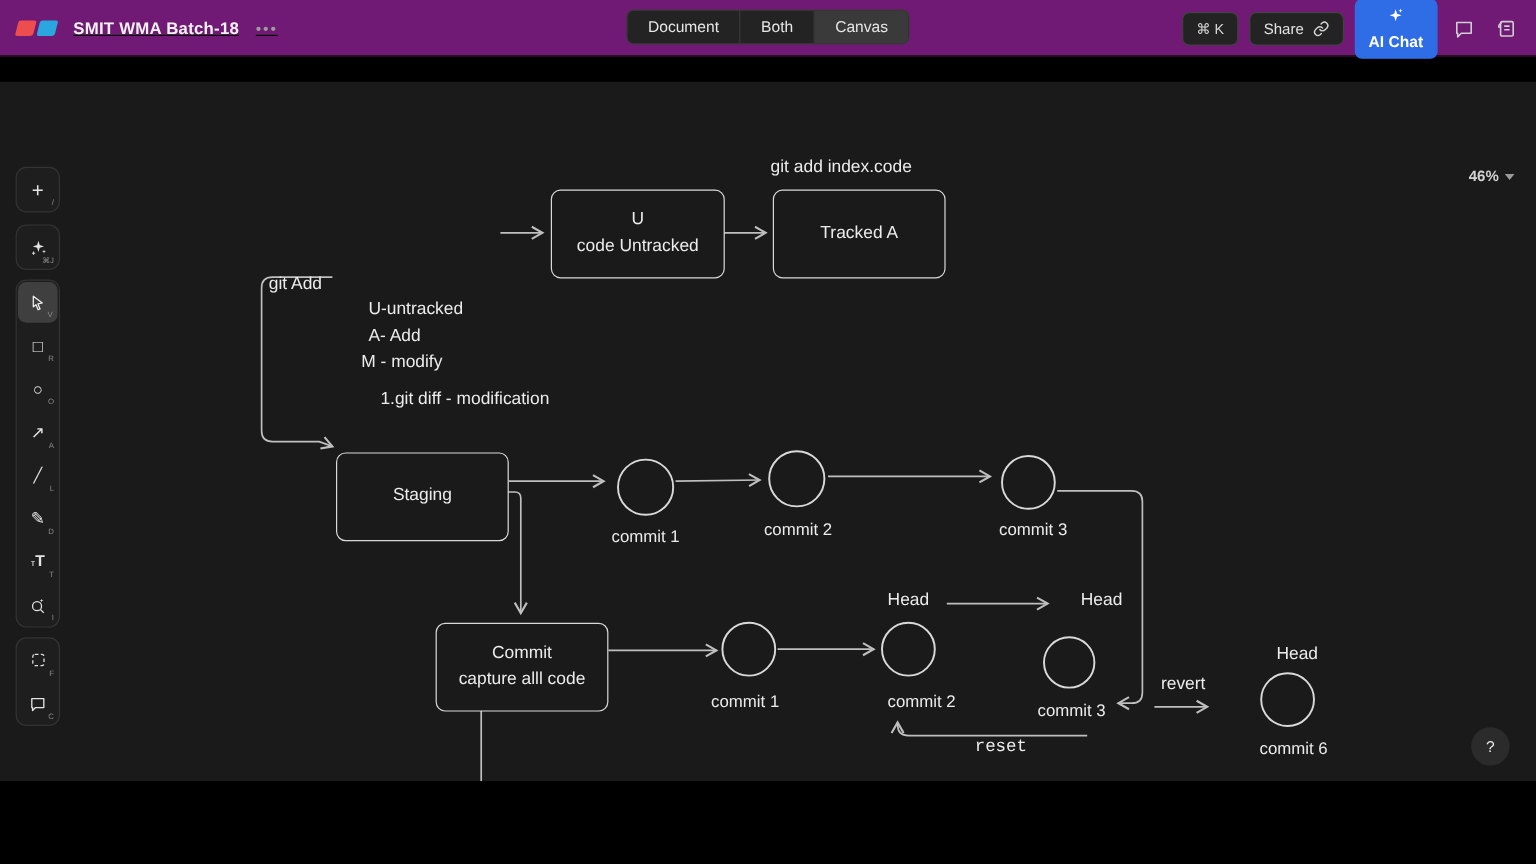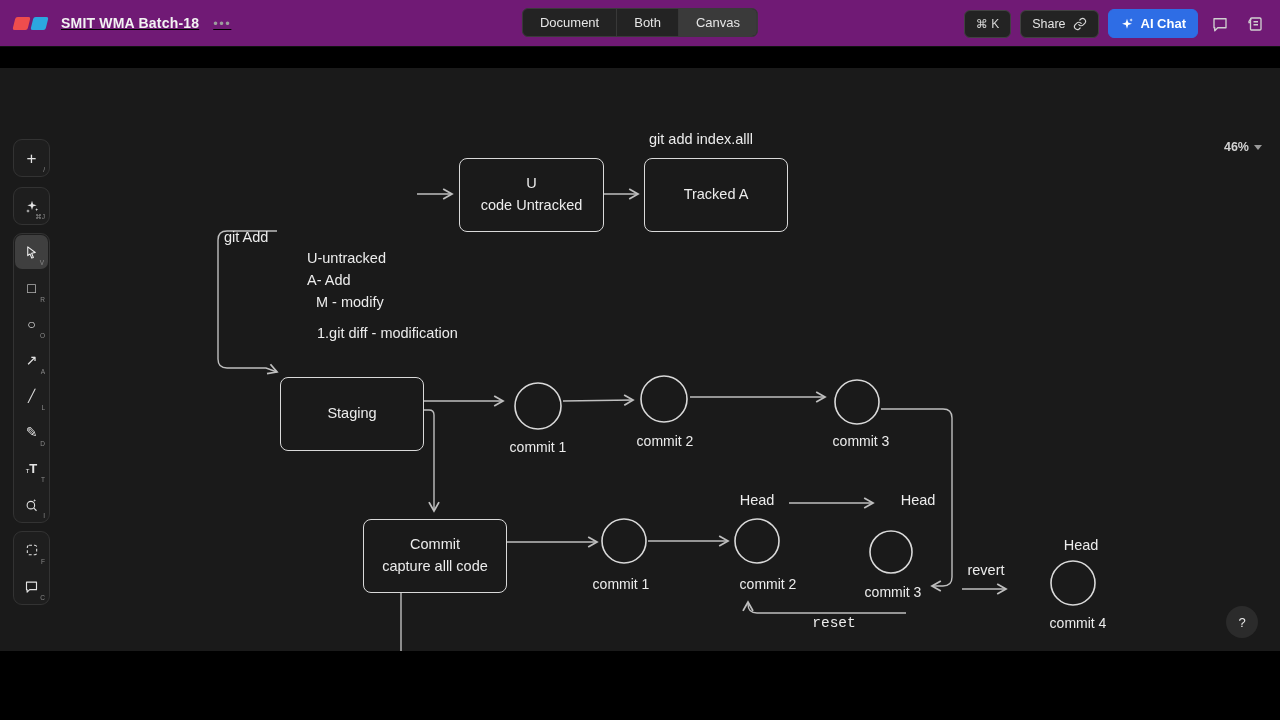--- a/index.html
+++ b/index.html
@@ -15,21 +15,21 @@
   .dots{color:#9d9d9d;font-size:13px;margin-left:14px;letter-spacing:1.5px;cursor:pointer;}
   .tabs{position:absolute;left:50%;transform:translateX(-50%);top:8px;display:flex;
     border:1px solid #3a3a3a;border-radius:6px;overflow:hidden;background:#232323;}
   .tab{padding:6px 17px;font-size:13px;color:#e6e6e6;cursor:pointer;border-right:1px solid #3a3a3a;}
   .tab:last-child{border-right:none;}
   .tab.active{background:#3a3a3a;}
   .tb-right{position:absolute;right:12px;top:0;height:47px;display:flex;align-items:center;gap:9px;}
   .btn{display:flex;align-items:center;gap:7px;border:1px solid #414141;border-radius:6px;
     background:#232323;color:#e3e3e3;font-size:12.5px;padding:6px 11px;cursor:pointer;}
   .btn.kbd{font-size:12px;color:#d5d5d5;}
-  .btn.primary{background:#2e6de5;border-color:#2e6de5;color:#fff;font-weight:600;font-size:13px;}
+  .btn.primary{background:#2e6de5;border-color:#2e6de5;color:#fff;font-weight:600;font-size:13px;flex-direction:column;}
   .iconbtn{background:none;border:none;padding:4px;cursor:pointer;display:flex;align-items:center;}
   
   .tool-group{position:absolute;left:13px;width:37px;box-sizing:border-box;border:1px solid #333;
     border-radius:9px;background:#1e1e1e;z-index:15;}
   .tool{position:relative;width:35px;height:36px;display:flex;align-items:center;justify-content:center;
     color:#e3e3e3;cursor:pointer;}
   .tool .glyph{font-size:14px;line-height:1;}
   .tool .sc{position:absolute;right:4px;bottom:3px;font-size:6.5px;color:#8b8b8b;}
   .tool.sel{background:#3f3f3f;border-radius:7px;margin:1px;width:33px;height:34px;}
   
@@ -97,38 +97,38 @@
     <span>Tracked A</span>
   </div>
   <div class="node" style="left:280px;top:377px;width:142px;height:72px;">
     <span>Staging</span>
   </div>
   <div class="node" style="left:363px;top:519px;width:142px;height:72px;">
     <span>Commit</span>
     <span>capture alll code</span>
   </div>
 
-  <div class="lbl ctr" style="left:701px;top:131px;">git add index.alll</div>
+  <div class="lbl ctr" style="left:701px;top:131px;">git add index.code</div>
   <div class="lbl" style="left:224px;top:229px;">git Add</div>
   <div class="lbl" style="left:307px;top:250px;">U-untracked</div>
   <div class="lbl" style="left:307px;top:272px;">A- Add</div>
-  <div class="lbl" style="left:316px;top:294px;">M - modify</div>
+  <div class="lbl" style="left:301px;top:294px;">M - modify</div>
   <div class="lbl" style="left:317px;top:325px;">1.git diff - modification</div>
 
   <div class="lbl ctr" style="left:538px;top:439px;font-size:14px;">commit 1</div>
   <div class="lbl ctr" style="left:665px;top:433px;font-size:14px;">commit 2</div>
   <div class="lbl ctr" style="left:861px;top:433px;font-size:14px;">commit 3</div>
 
   <div class="lbl ctr" style="left:757px;top:492px;">Head</div>
   <div class="lbl ctr" style="left:918px;top:492px;">Head</div>
 
   <div class="lbl ctr" style="left:621px;top:576px;font-size:14px;">commit 1</div>
   <div class="lbl ctr" style="left:768px;top:576px;font-size:14px;">commit 2</div>
   <div class="lbl ctr" style="left:893px;top:584px;font-size:14px;">commit 3</div>
-  <div class="lbl ctr" style="left:1078px;top:615px;font-size:14px;">commit 4</div>
+  <div class="lbl ctr" style="left:1078px;top:615px;font-size:14px;">commit 6</div>
 
   <div class="lbl ctr" style="left:986px;top:562px;">revert</div>
   <div class="lbl ctr" style="left:834px;top:615px;font-family:Liberation Mono, monospace;">reset</div>
   <div class="lbl ctr" style="left:1081px;top:537px;">Head</div>
 
   <div class="topbar">
     <div class="logo">
       <div class="p" style="background:#ee4d4d;"></div>
       <div class="p" style="background:#2ba7e0;"></div>
     </div>

